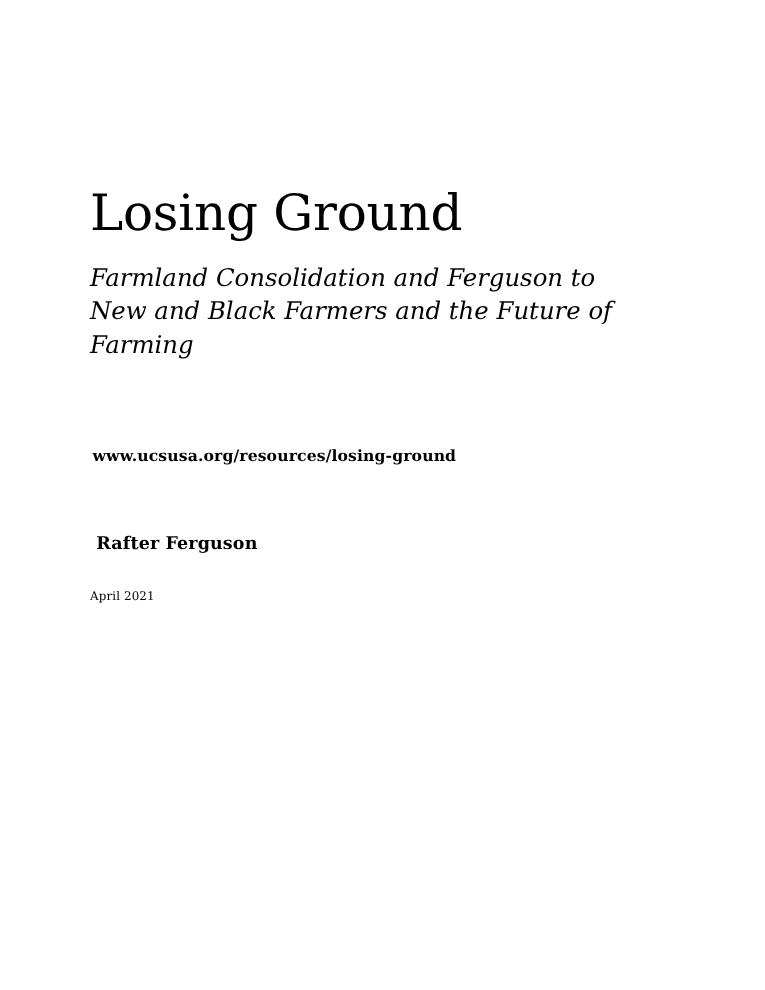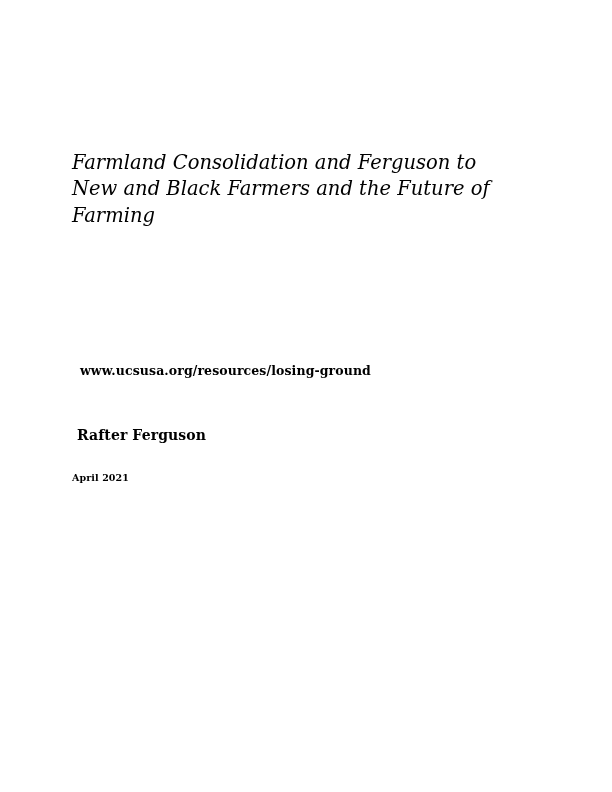--- a/index.html
+++ b/index.html
@@ -41,54 +41,55 @@
     font-size: 19.5px;
     font-weight: 400;
     line-height: 1.35;
     margin: 0;
     width: 452px;
   }
   .doc-url {
     font-family: "DejaVu Serif", serif;
     font-size: 12.5px;
     font-weight: 700;
-    margin: 8px;
+    margin: 2px;
     position: absolute;
     left: 0;
     top: 205px;
     letter-spacing: 0.1px;
   }
   .doc-author {
     font-family: "DejaVu Serif", serif;
     font-size: 14px;
     font-weight: 700;
     margin: 5px;
     position: absolute;
     left: 0;
     top: 272px;
     letter-spacing: 0.1px;
   }
   .doc-date {
     font-family: "DejaVu Serif", serif;
     font-size: 9.5px;
-    font-weight: 700;
+    font-weight: 400;
     margin: 0;
     position: absolute;
     left: 0;
     top: 322px;
     letter-spacing: 0.1px;
     text-align: right;
   }
 </style>
 </head>
 <body>
 
 <div class="page">
   <div class="content">
 
+    <h1 class="doc-title">Losing Ground</h1>
 
     <p class="doc-subtitle">Farmland Consolidation and Ferguson to New and Black Farmers and the Future of Farming</p>
 
     <p class="doc-url">www.ucsusa.org/resources/losing-ground</p>
 
     <p class="doc-author">Rafter Ferguson</p>
 
     <p class="doc-date">April 2021</p>
 
   </div>

